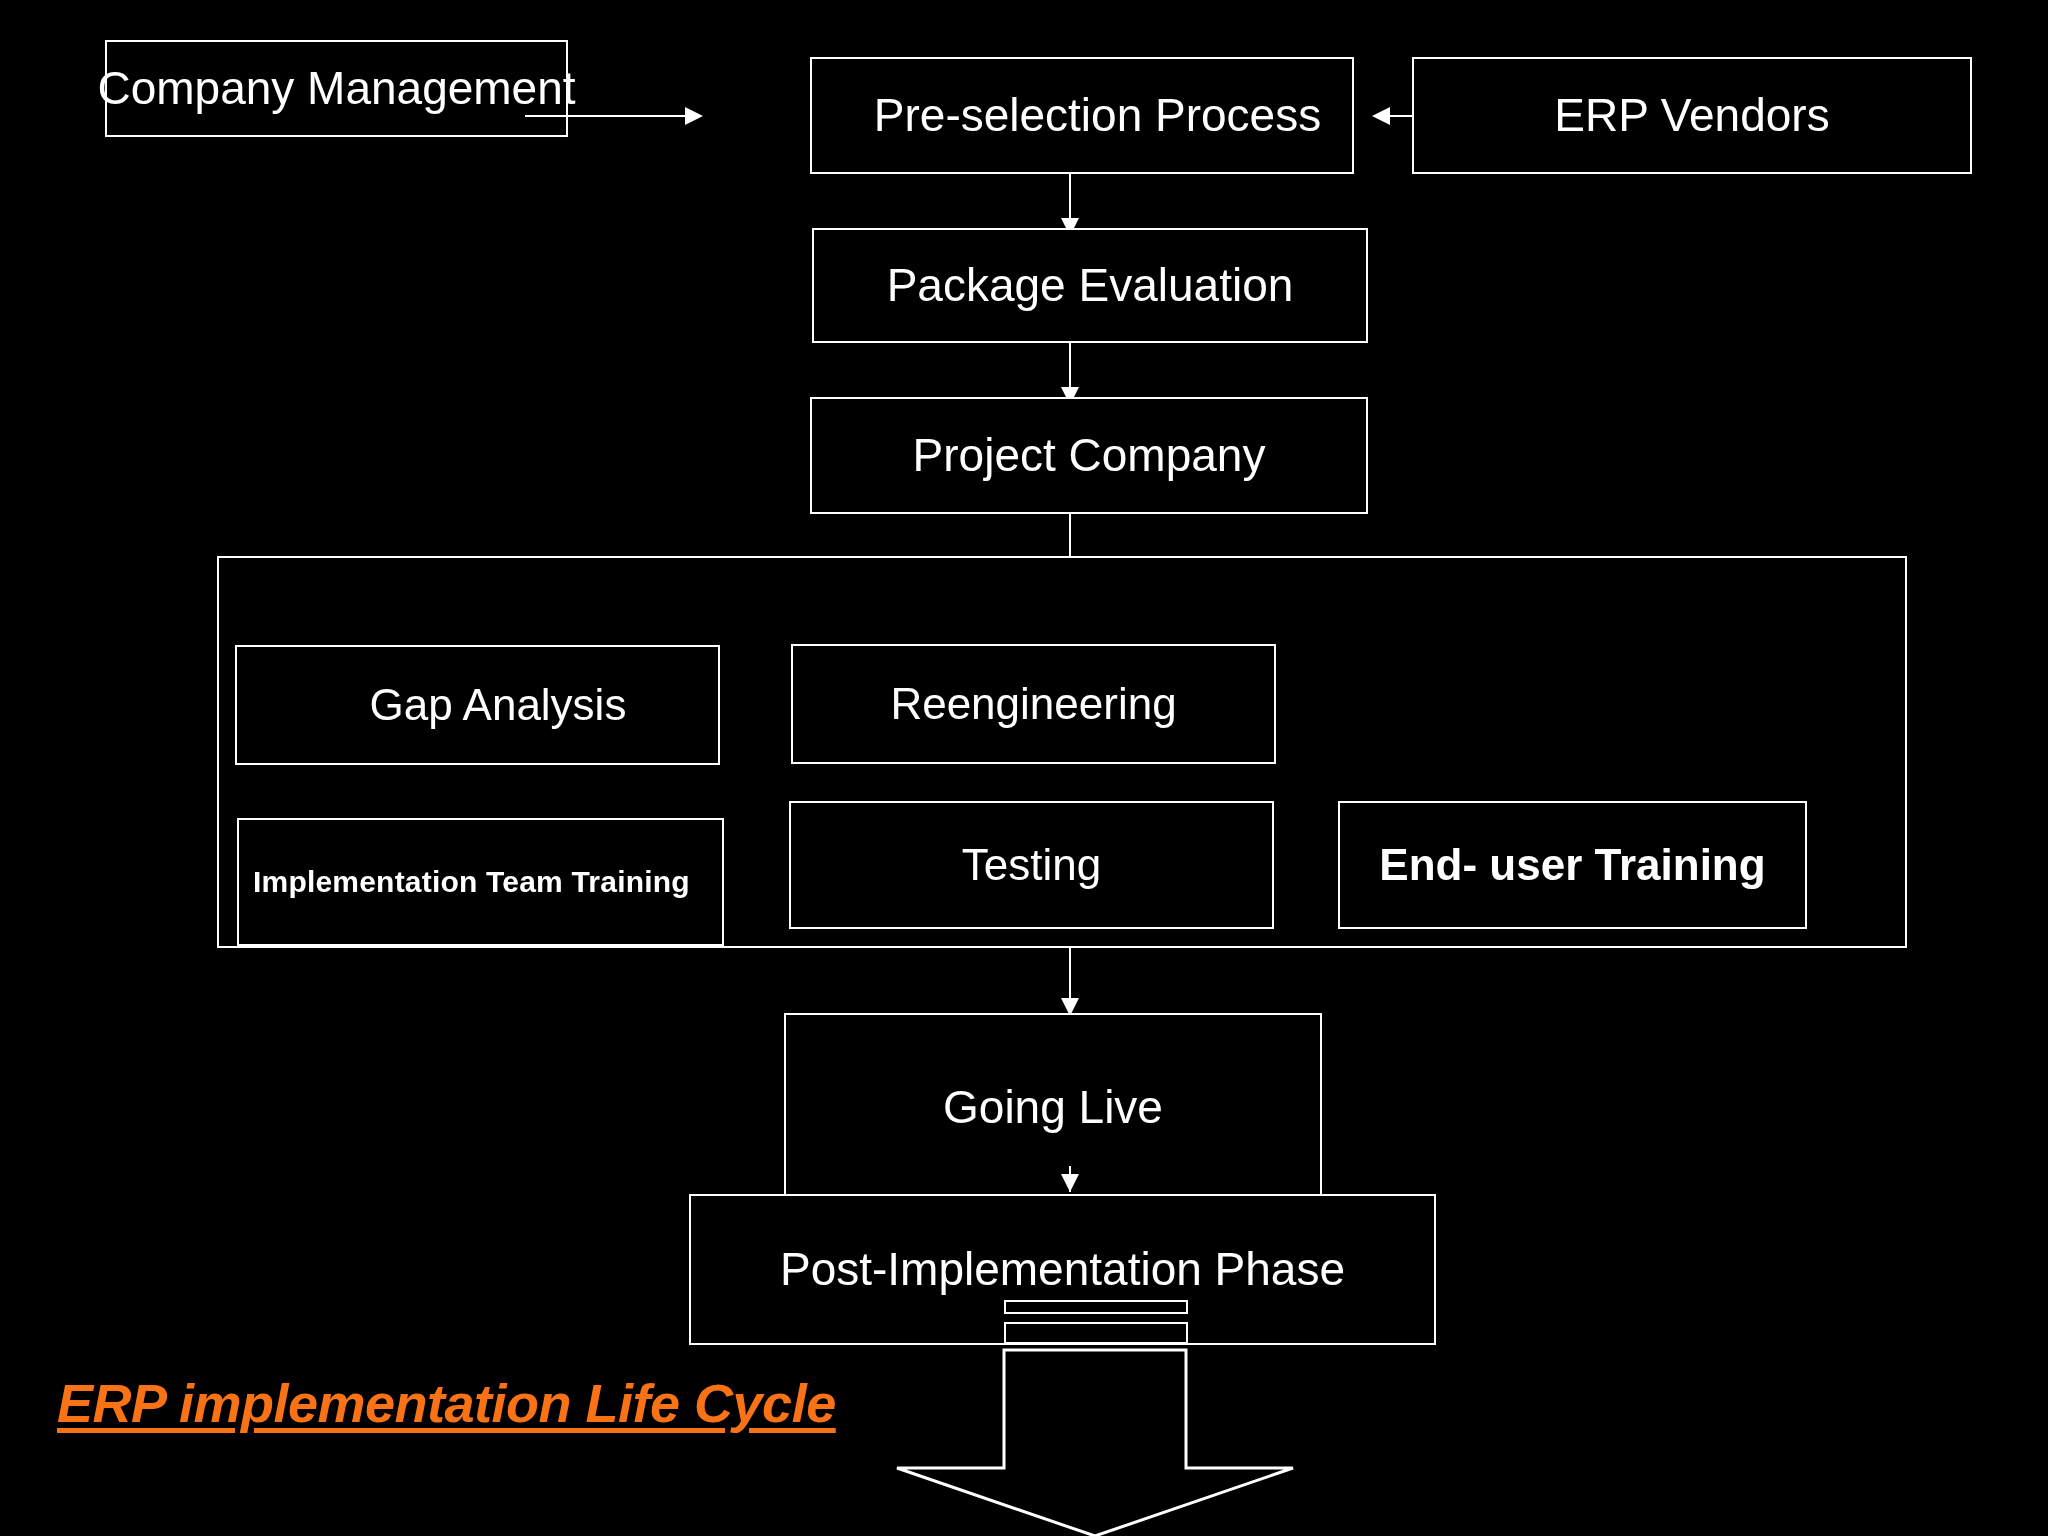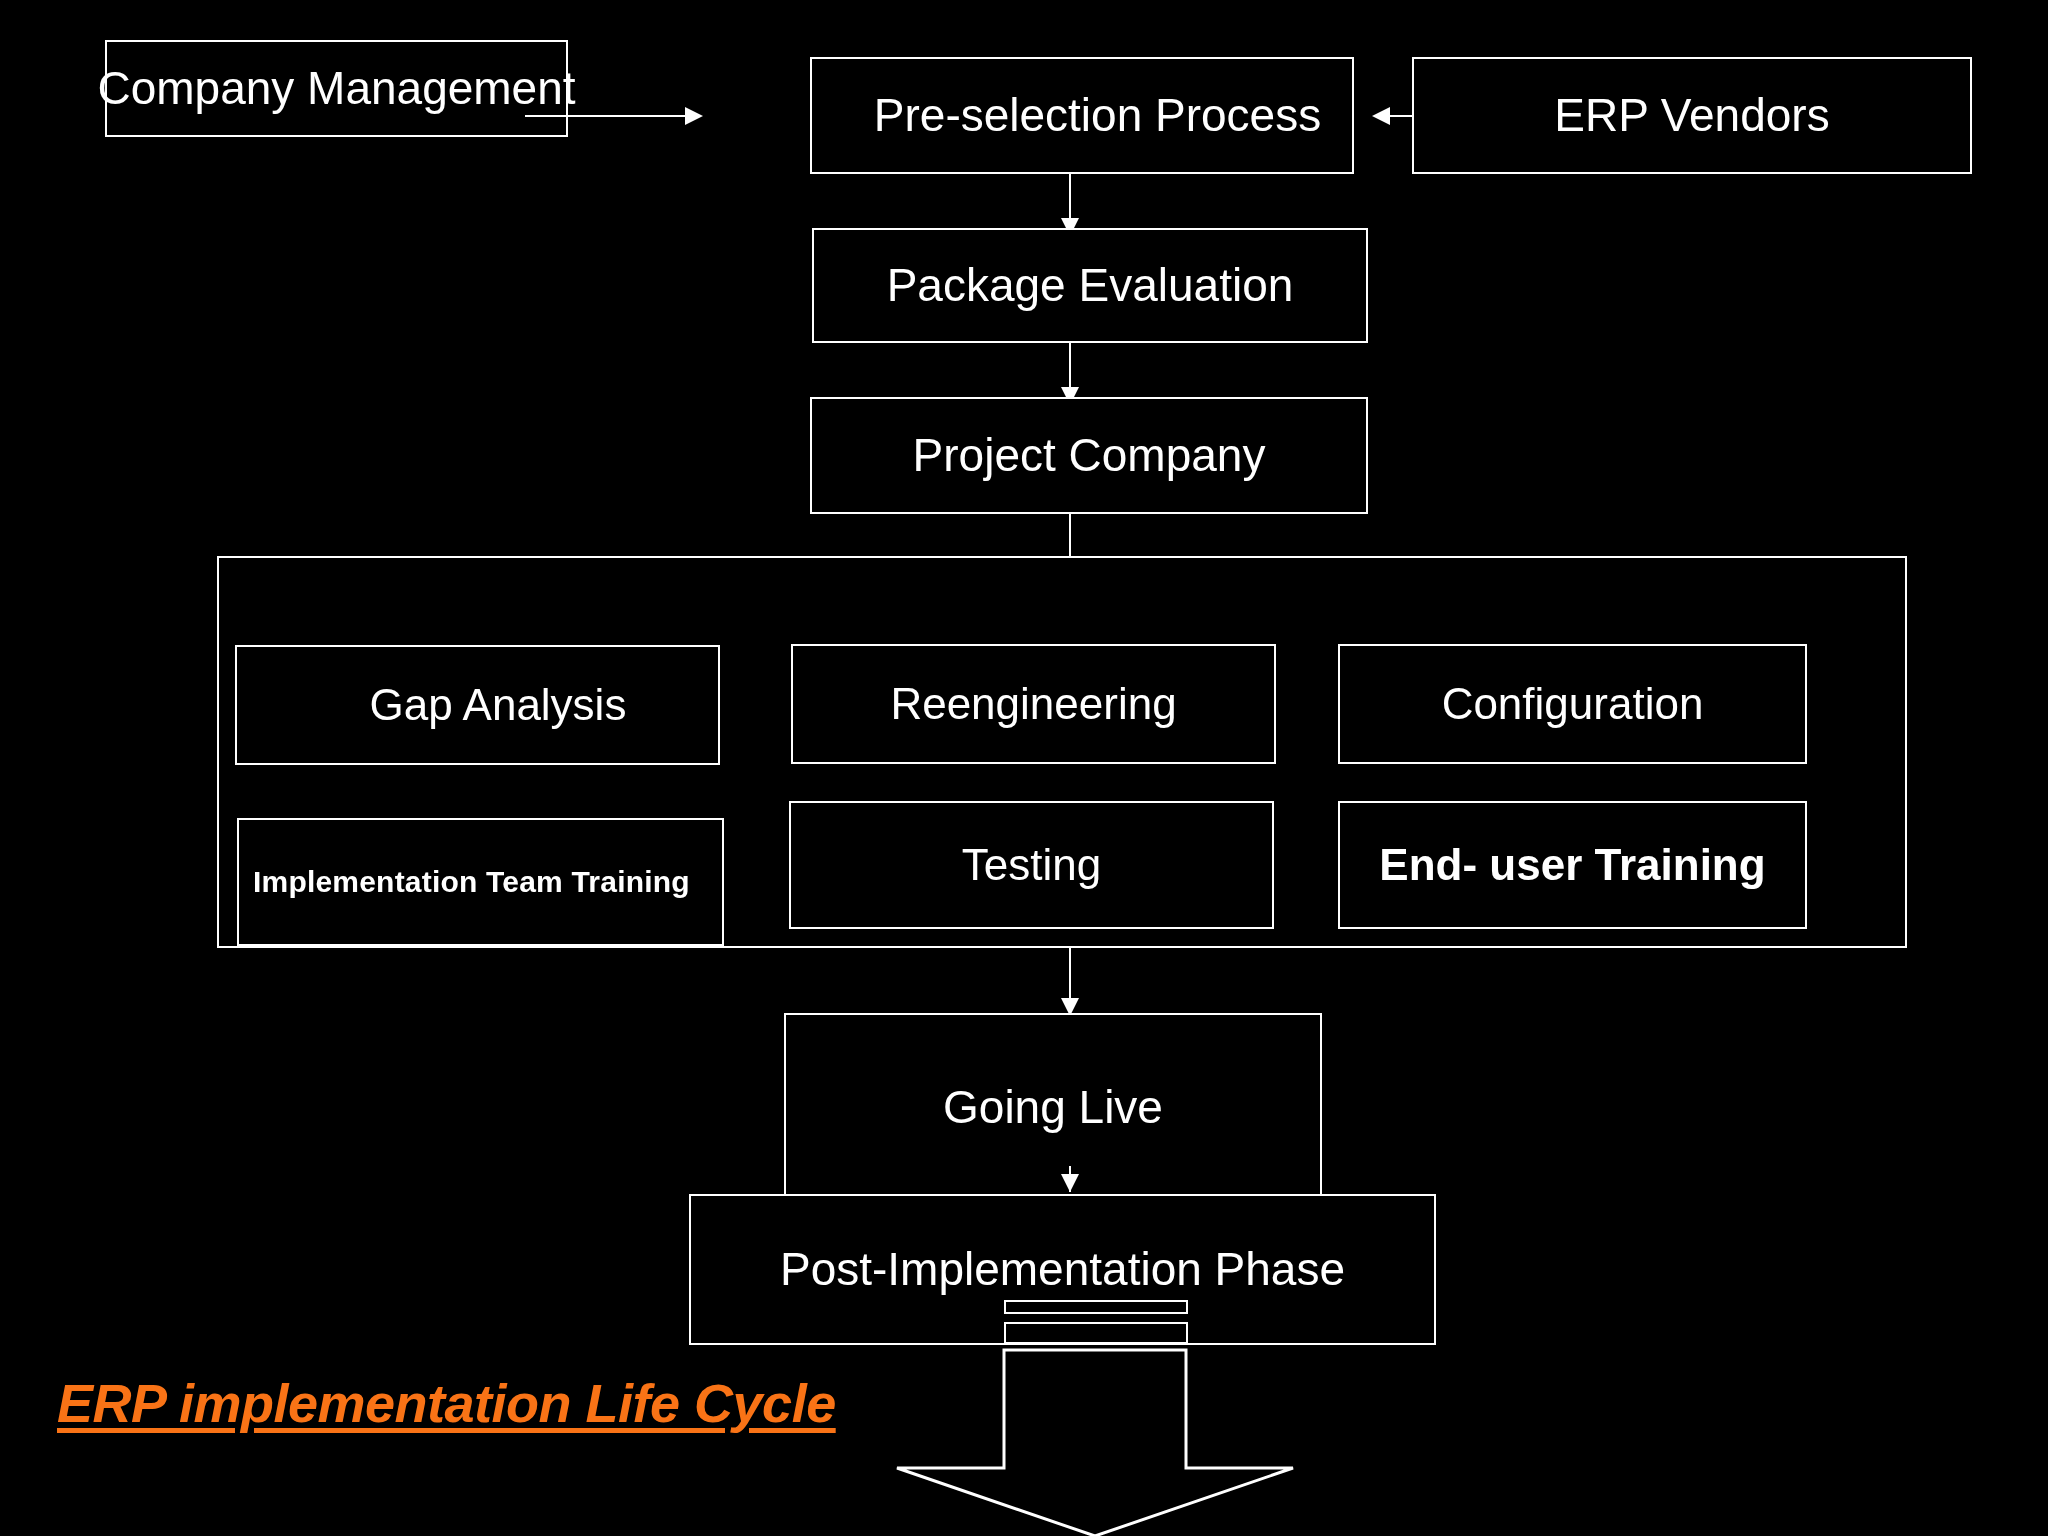--- a/index.html
+++ b/index.html
@@ -164,23 +164,20 @@
   <div class="group-box" style="left:217px; top:556px; width:1690px; height:392px;"></div>
 
   <div class="box lvl2" style="left:235px; top:645px; width:485px; height:120px;padding-left:41px;">
     <span class="label">Gap Analysis</span>
   </div>
 
   <div class="box lvl2" style="left:791px; top:644px; width:485px; height:120px;">
     <span class="label">Reengineering</span>
   </div>
 
-  <div class="box lvl2" style="left:1338px; top:644px; width:469px; height:120px;">
-    <span class="label">Configuration</span>
-  </div>
 
   <div class="box bold-left" style="left:237px; top:818px; width:487px; height:128px;">
     <span class="label">Implementation Team Training</span>
   </div>
 
   <div class="box lvl2" style="left:789px; top:801px; width:485px; height:128px;">
     <span class="label">Testing</span>
   </div>
 
   <div class="box lvl2" style="left:1338px; top:801px; width:469px; height:128px;font-weight:bold;">

